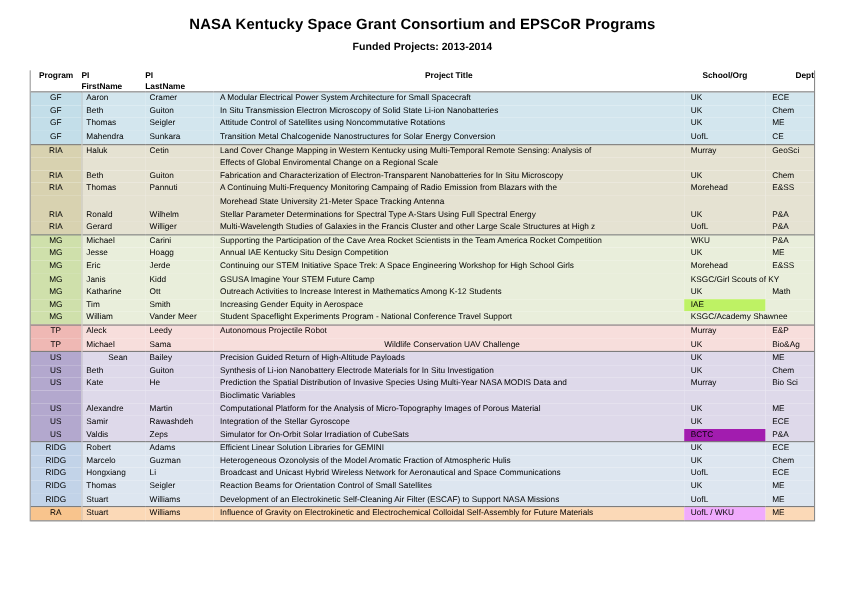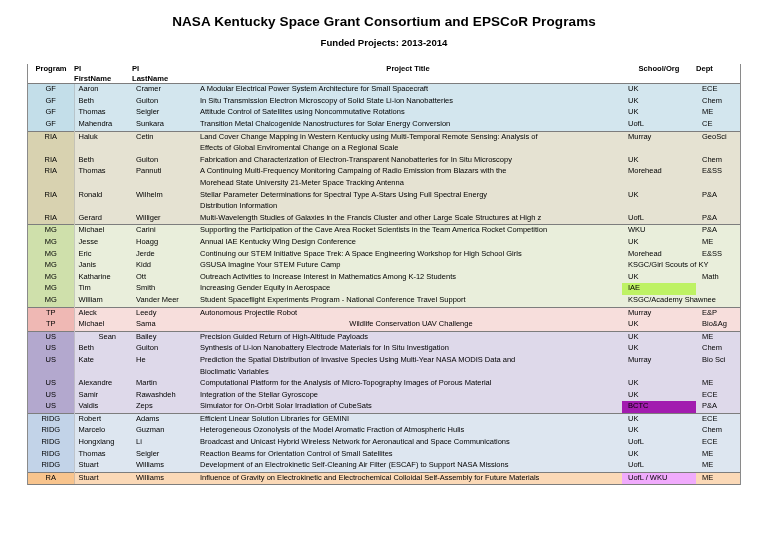--- a/index.html
+++ b/index.html
@@ -68,21 +68,21 @@
     font-size: 7.6px;
     padding-bottom: 2px;
     vertical-align: bottom;
     background: #ffffff;
   }
   thead .hdr-prog   { width: 46px;  text-align: center; }
   thead .hdr-first  { width: 58px;  text-align: left; padding-left: 4px; }
   thead .hdr-last   { width: 62px;  text-align: left; padding-left: 4px; }
   thead .hdr-title  { text-align: center; padding-left: 6px; }
   thead .hdr-school { width: 74px;  text-align: center; }
-  thead .hdr-dept   { width: 44px;  text-align: left; }
+  thead .hdr-dept   { width: 44px;  text-align: right; }
 
   .hdr-line1 { display: block; }
   .hdr-line2 { display: block; }
 
   tbody td.c-prog   { text-align: center; font-size: 7.5px; }
   tbody td.c-first  { text-align: left; padding-left: 4px; }
   tbody td.c-last   { text-align: left; padding-left: 4px; }
   tbody td.c-title  { text-align: left; padding-left: 6px; }
   tbody td.c-school { text-align: left; padding-left: 6px; }
   tbody td.c-dept   { text-align: left; padding-left: 6px; }
@@ -225,49 +225,41 @@
             <td class="c-dept" style="background: rgb(229, 226, 210);"></td>
           </tr>
           <tr class="row">
             <td class="c-prog" style="background: rgb(216, 210, 176);">RIA</td>
             <td class="c-first" style="background: rgb(229, 226, 210);">Ronald</td>
             <td class="c-last" style="background: rgb(229, 226, 210);">Wilhelm</td>
             <td class="c-title" style="background: rgb(229, 226, 210);">Stellar Parameter Determinations for Spectral Type A-Stars Using Full Spectral Energy</td>
             <td class="c-school" style="background: rgb(229, 226, 210);">UK</td>
             <td class="c-dept" style="background: rgb(229, 226, 210);">P&amp;A</td>
           </tr>
-          <tr class="row cont">
-            <td class="c-prog" style="background: rgb(216, 210, 176);"></td>
-            <td class="c-first" style="background: rgb(229, 226, 210);"></td>
-            <td class="c-last" style="background: rgb(229, 226, 210);"></td>
-            <td class="c-title" style="background: rgb(229, 226, 210);">Distribution Information</td>
-            <td class="c-school" style="background: rgb(229, 226, 210);"></td>
-            <td class="c-dept" style="background: rgb(229, 226, 210);"></td>
-          </tr>
           <tr class="row">
             <td class="c-prog" style="background: rgb(216, 210, 176);">RIA</td>
             <td class="c-first" style="background: rgb(229, 226, 210);">Gerard</td>
             <td class="c-last" style="background: rgb(229, 226, 210);">Williger</td>
             <td class="c-title" style="background: rgb(229, 226, 210);">Multi-Wavelength Studies of Galaxies in the Francis Cluster and other Large Scale Structures at High z</td>
             <td class="c-school" style="background: rgb(229, 226, 210);">UofL</td>
             <td class="c-dept" style="background: rgb(229, 226, 210);">P&amp;A</td>
           </tr>
           <tr class="row sec-start">
             <td class="c-prog" style="background: rgb(207, 224, 171);">MG</td>
             <td class="c-first" style="background: rgb(233, 238, 219);">Michael</td>
             <td class="c-last" style="background: rgb(233, 238, 219);">Carini</td>
             <td class="c-title" style="background: rgb(233, 238, 219);">Supporting the Participation of the Cave Area Rocket Scientists in the Team America Rocket Competition</td>
             <td class="c-school" style="background: rgb(233, 238, 219);">WKU</td>
             <td class="c-dept" style="background: rgb(233, 238, 219);">P&amp;A</td>
           </tr>
           <tr class="row">
             <td class="c-prog" style="background: rgb(207, 224, 171);">MG</td>
             <td class="c-first" style="background: rgb(233, 238, 219);">Jesse</td>
             <td class="c-last" style="background: rgb(233, 238, 219);">Hoagg</td>
-            <td class="c-title" style="background: rgb(233, 238, 219);">Annual IAE Kentucky Wing Design Conference</td>
+            <td class="c-title" style="background: rgb(233, 238, 219);">Annual IAE Kentucky Situ Design Competition</td>
             <td class="c-school" style="background: rgb(233, 238, 219);">UK</td>
             <td class="c-dept" style="background: rgb(233, 238, 219);">ME</td>
           </tr>
           <tr class="row">
             <td class="c-prog" style="background: rgb(207, 224, 171);">MG</td>
             <td class="c-first" style="background: rgb(233, 238, 219);">Eric</td>
             <td class="c-last" style="background: rgb(233, 238, 219);">Jerde</td>
             <td class="c-title" style="background: rgb(233, 238, 219);">Continuing our STEM Initiative Space Trek: A Space Engineering Workshop for High School Girls</td>
             <td class="c-school" style="background: rgb(233, 238, 219);">Morehead</td>
             <td class="c-dept" style="background: rgb(233, 238, 219);">E&amp;SS</td>

